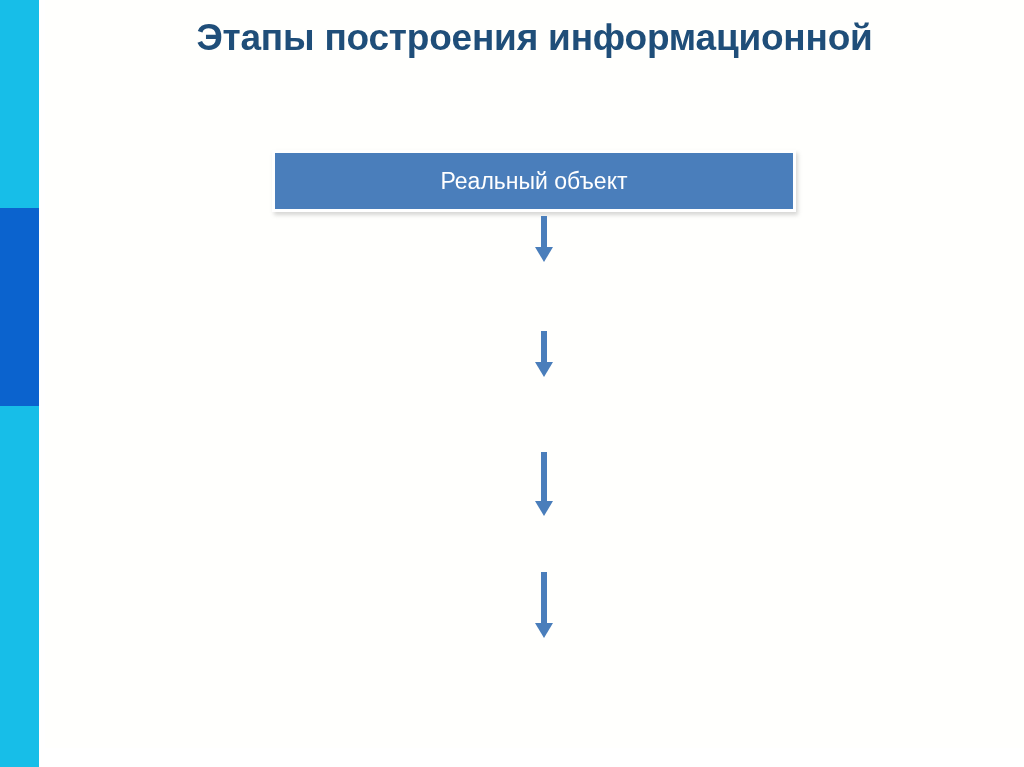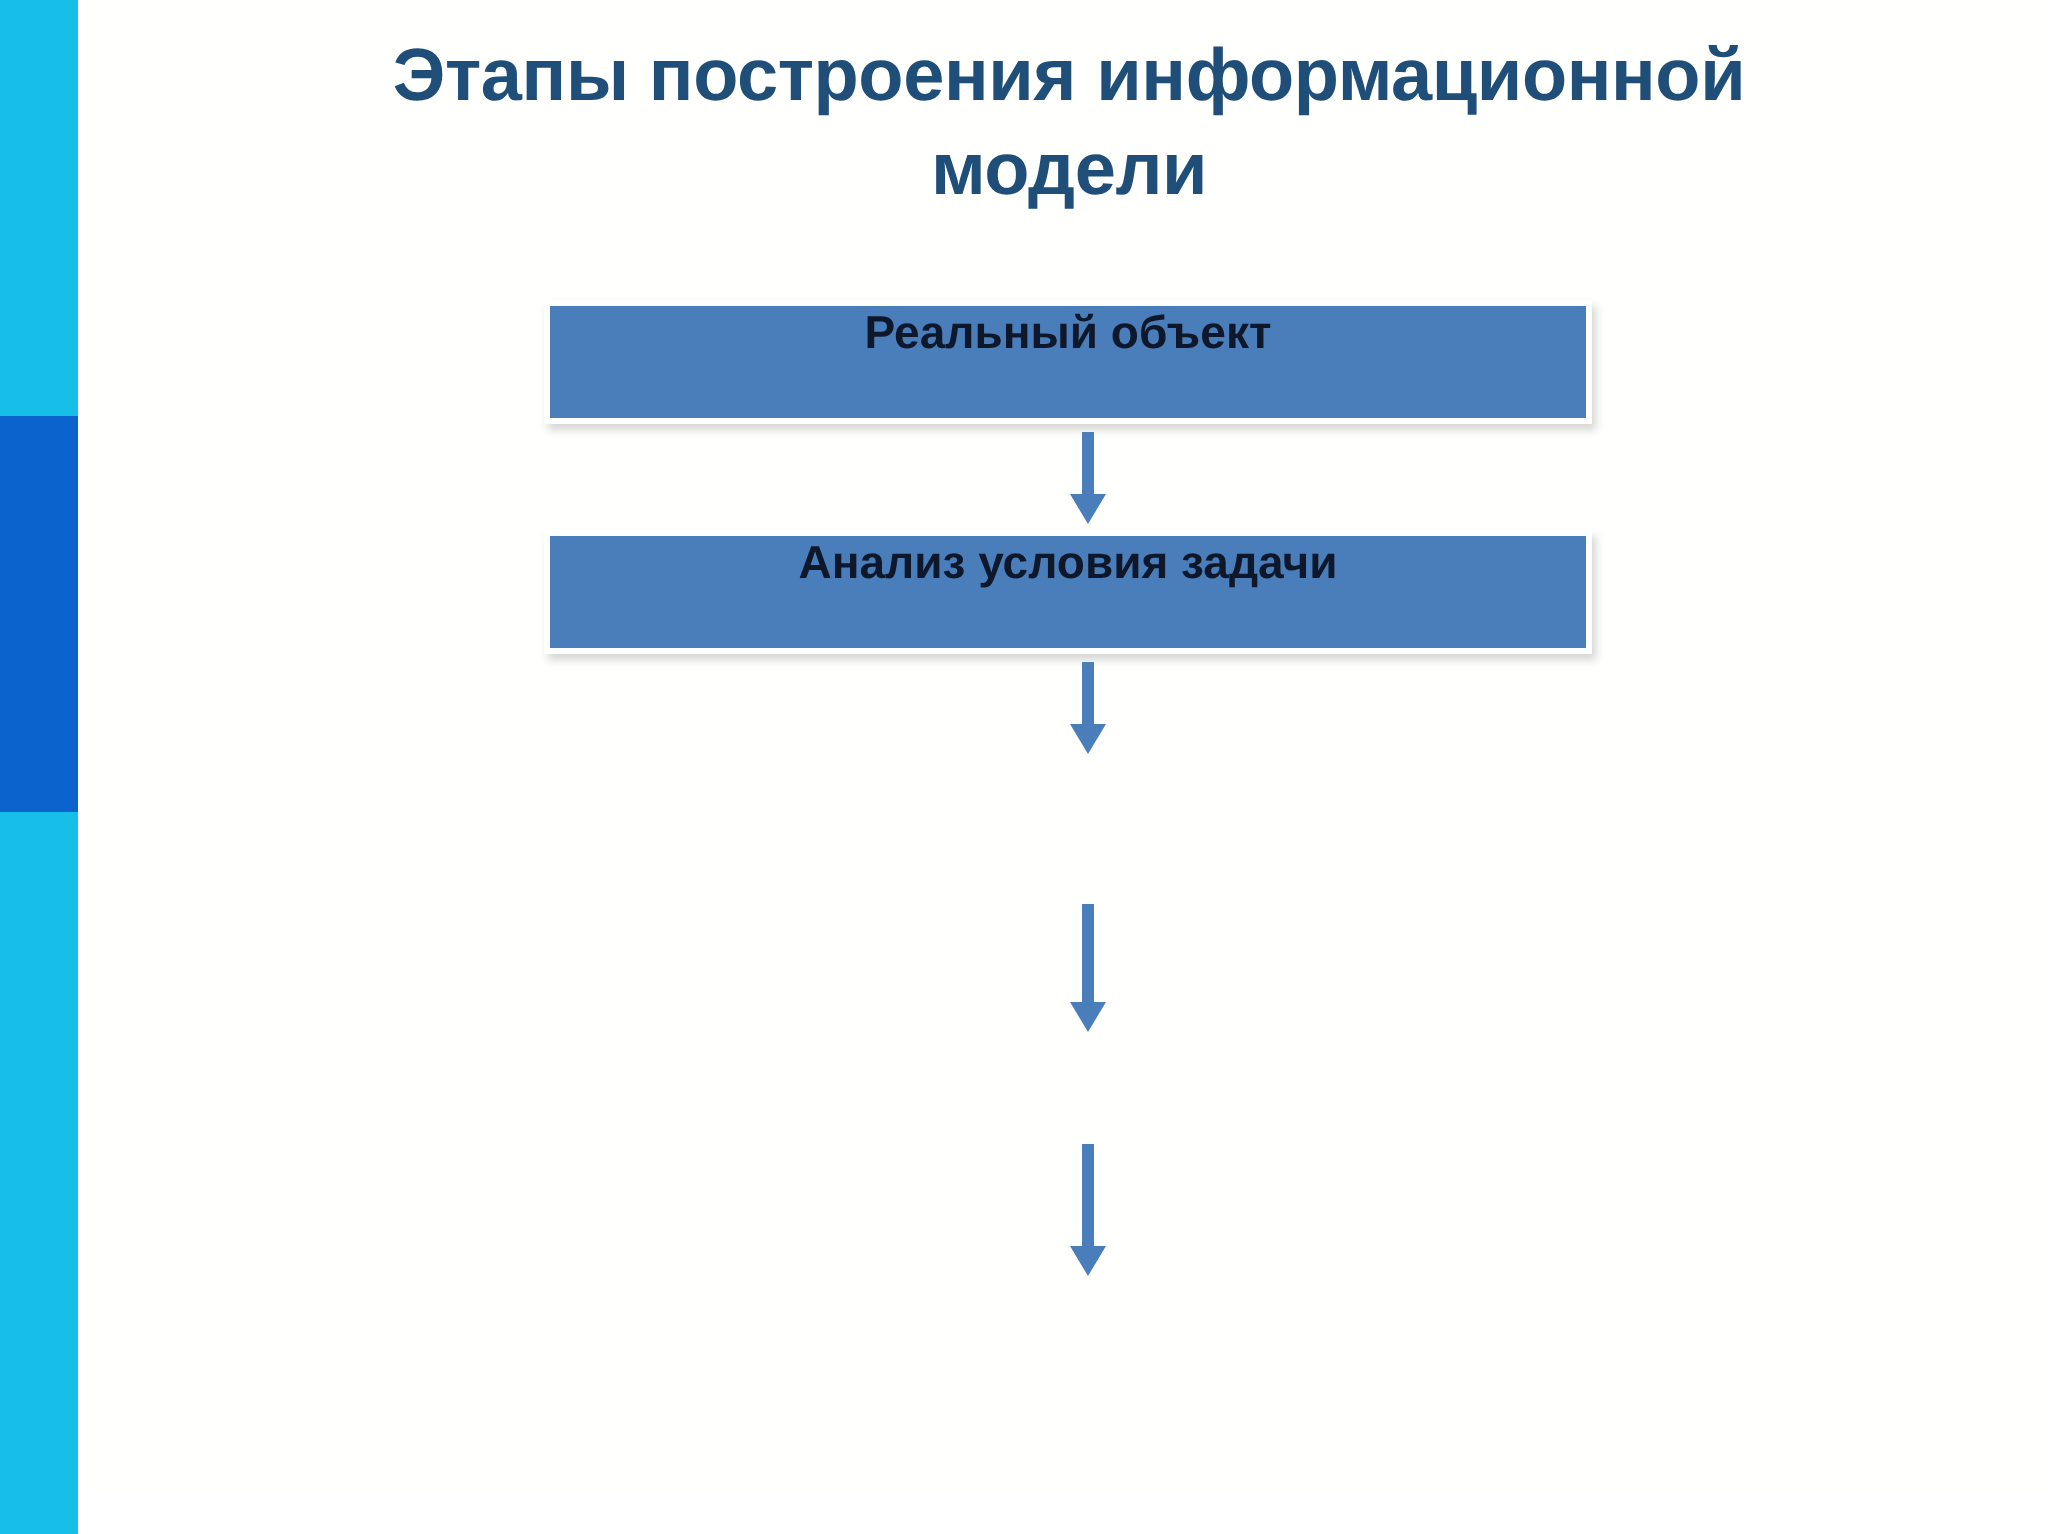--- a/index.html
+++ b/index.html
@@ -79,26 +79,26 @@
 
   .flow-box {
     position: absolute;
     left: 227px;
     width: 524px;
     box-sizing: border-box;
     background: #4A7EBB;
     border: 3px solid #FFFFFF;
     box-shadow: 2px 3px 4px rgba(120,120,120,0.30);
     display: flex;
-    align-items: flex-start;
+    align-items: center;
     justify-content: center;
     text-align: center;
-    color: #0f172a;
+    color: #ffffff;
     font-size: 23px;
-    font-weight: bold;
+    font-weight: normal;
     line-height: 1.16;
     padding: 0 6px;
   }
   .flow-box.wide-text { font-size: 23px; letter-spacing: 0px; }
 
   .flow-arrow {
     position: absolute;
     left: 489px;
     width: 20px;
     display: block;
@@ -109,39 +109,35 @@
 <body>
 
 <div id="sidebar"></div>
 <div id="sidebar-accent"></div>
 <div id="sidebar-gap"></div>
 
 <div id="content">
 
   <div id="title">
     <div>Этапы построения информационной</div>
-    <div>модели</div>
   </div>
 
   <div id="flow">
 
     <div class="flow-box" style="top:150px;height:62px;">
       <span>Реальный объект</span>
     </div>
 
     <div class="flow-arrow" style="top:216px;height:48px;">
       <svg width="20" height="48" viewBox="0 0 20 48">
         <rect x="7" y="0" width="6" height="33" fill="#4A7EBB"></rect>
         <polygon points="10,46 1,31 19,31" fill="#4A7EBB"></polygon>
       </svg>
     </div>
 
-    <div class="flow-box" style="top:265px;height:62px;">
-      <span>Анализ условия задачи</span>
-    </div>
 
     <div class="flow-arrow" style="top:331px;height:48px;">
       <svg width="20" height="48" viewBox="0 0 20 48">
         <rect x="7" y="0" width="6" height="33" fill="#4A7EBB"></rect>
         <polygon points="10,46 1,31 19,31" fill="#4A7EBB"></polygon>
       </svg>
     </div>
 
 
     <div class="flow-arrow" style="top:452px;height:66px;">

